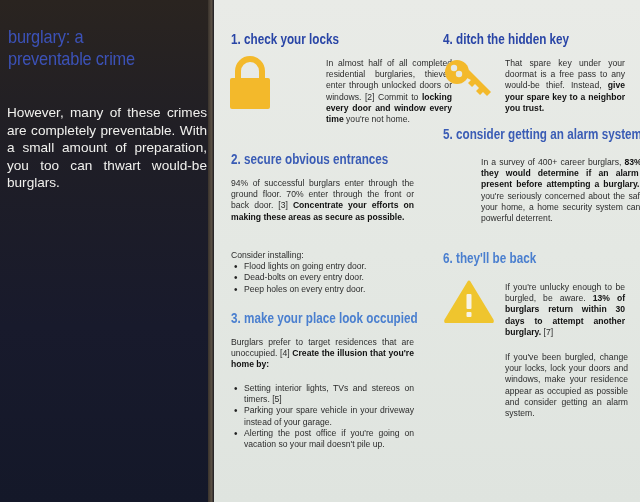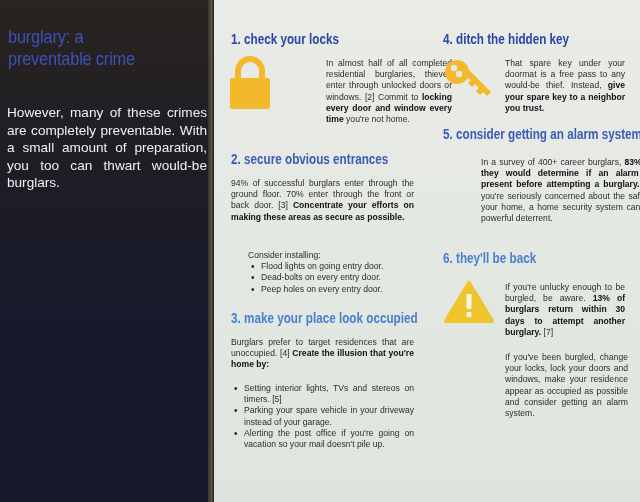--- a/index.html
+++ b/index.html
@@ -82,21 +82,21 @@
 
 <div class="heading" style="left:231px;top:30px;">1. check your locks</div>
 <svg class="icon" style="left:228px;top:55px;" width="44" height="56" viewBox="0 0 44 56">
   <path d="M10 24 V16 A12 12 0 0 1 34 16 V24" fill="none" stroke="#f3b92b" stroke-width="6"></path>
   <rect x="2" y="23" width="40" height="31" rx="2" fill="#f3b92b"></rect>
 </svg>
 <div class="body-text" style="left:286px;top:58px;width:126px;margin-left:40px;"><span>In almost half of all completed residential burglaries, thieves enter through unlocked doors or windows. [2] Commit to </span><b>locking every door and window every time</b><span> you're not home.</span></div>
 
 <div class="heading mid" style="left:231px;top:150px;">2. secure obvious entrances</div>
 <div class="body-text" style="left:231px;top:178px;width:183px;"><span>94% of successful burglars enter through the ground floor. 70% enter through the front or back door. [3] </span><b>Concentrate your efforts on making these areas as secure as possible.</b></div>
-<div class="body-text" style="left:248px;top:250px;width:183px;">
+<div class="body-text" style="left:231px;top:250px;width:183px;">
   <div>Consider installing:</div>
   <ul class="bullets">
     <li>Flood lights on going entry door.</li>
     <li>Dead-bolts on every entry door.</li>
     <li>Peep holes on every entry door.</li>
   </ul>
 </div>
 
 <div class="heading light" style="left:231px;top:309px;">3. make your place look occupied</div>
 <div class="body-text" style="left:231px;top:337px;width:183px;"><span>Burglars prefer to target residences that are unoccupied. [4] </span><b>Create the illusion that you're home by:</b></div>

